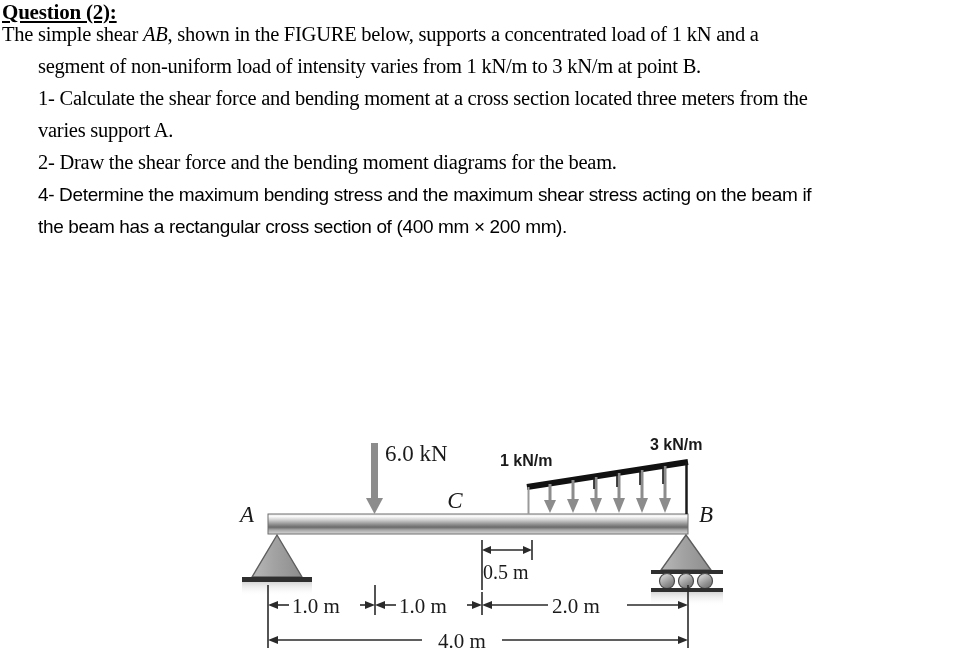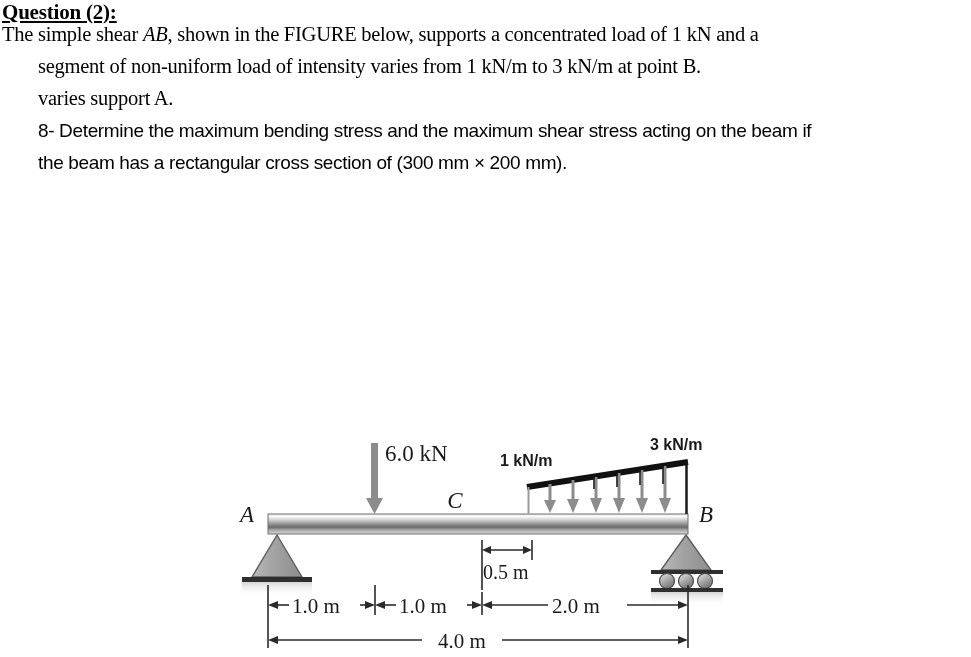--- a/index.html
+++ b/index.html
@@ -72,27 +72,29 @@
 <body>
 
 <div id="question-block">
 
   <div class="q-title">Question (2):</div>
 
   <div class="q-line"><span>The simple shear </span><em>AB</em><span>, shown in the FIGURE below, supports a concentrated load of 1 kN and a</span></div>
 
   <div class="q-line spaced">segment of non-uniform load of intensity varies from 1 kN/m to 3 kN/m at point B.</div>
 
+  <div class="q-line spaced">1- Calculate the shear force and bending moment at a cross section located three meters from the</div>
 
   <div class="q-line spaced">varies support A.</div>
 
-
-  <div class="q-line sans spaced">8- Determine the maximum bending stress and the maximum shear stress acting on the beam if</div>
-
-  <div class="q-line sans spaced">the beam has a rectangular cross section of (300 mm × 200 mm).</div>
+  <div class="q-line spaced">2- Draw the shear force and the bending moment diagrams for the beam.</div>
+
+  <div class="q-line sans spaced">4- Determine the maximum bending stress and the maximum shear stress acting on the beam if</div>
+
+  <div class="q-line sans spaced">the beam has a rectangular cross section of (400 mm × 200 mm).</div>
 
 </div>
 
 <div id="figure">
 <svg width="971" height="657" viewBox="0 0 971 657" xmlns="http://www.w3.org/2000/svg">
 
   <defs>
     <linearGradient id="beamGrad" x1="0" y1="0" x2="0" y2="1">
       <stop offset="0%" stop-color="#e9e9e9"></stop>
       <stop offset="12%" stop-color="#fbfbfb"></stop>

